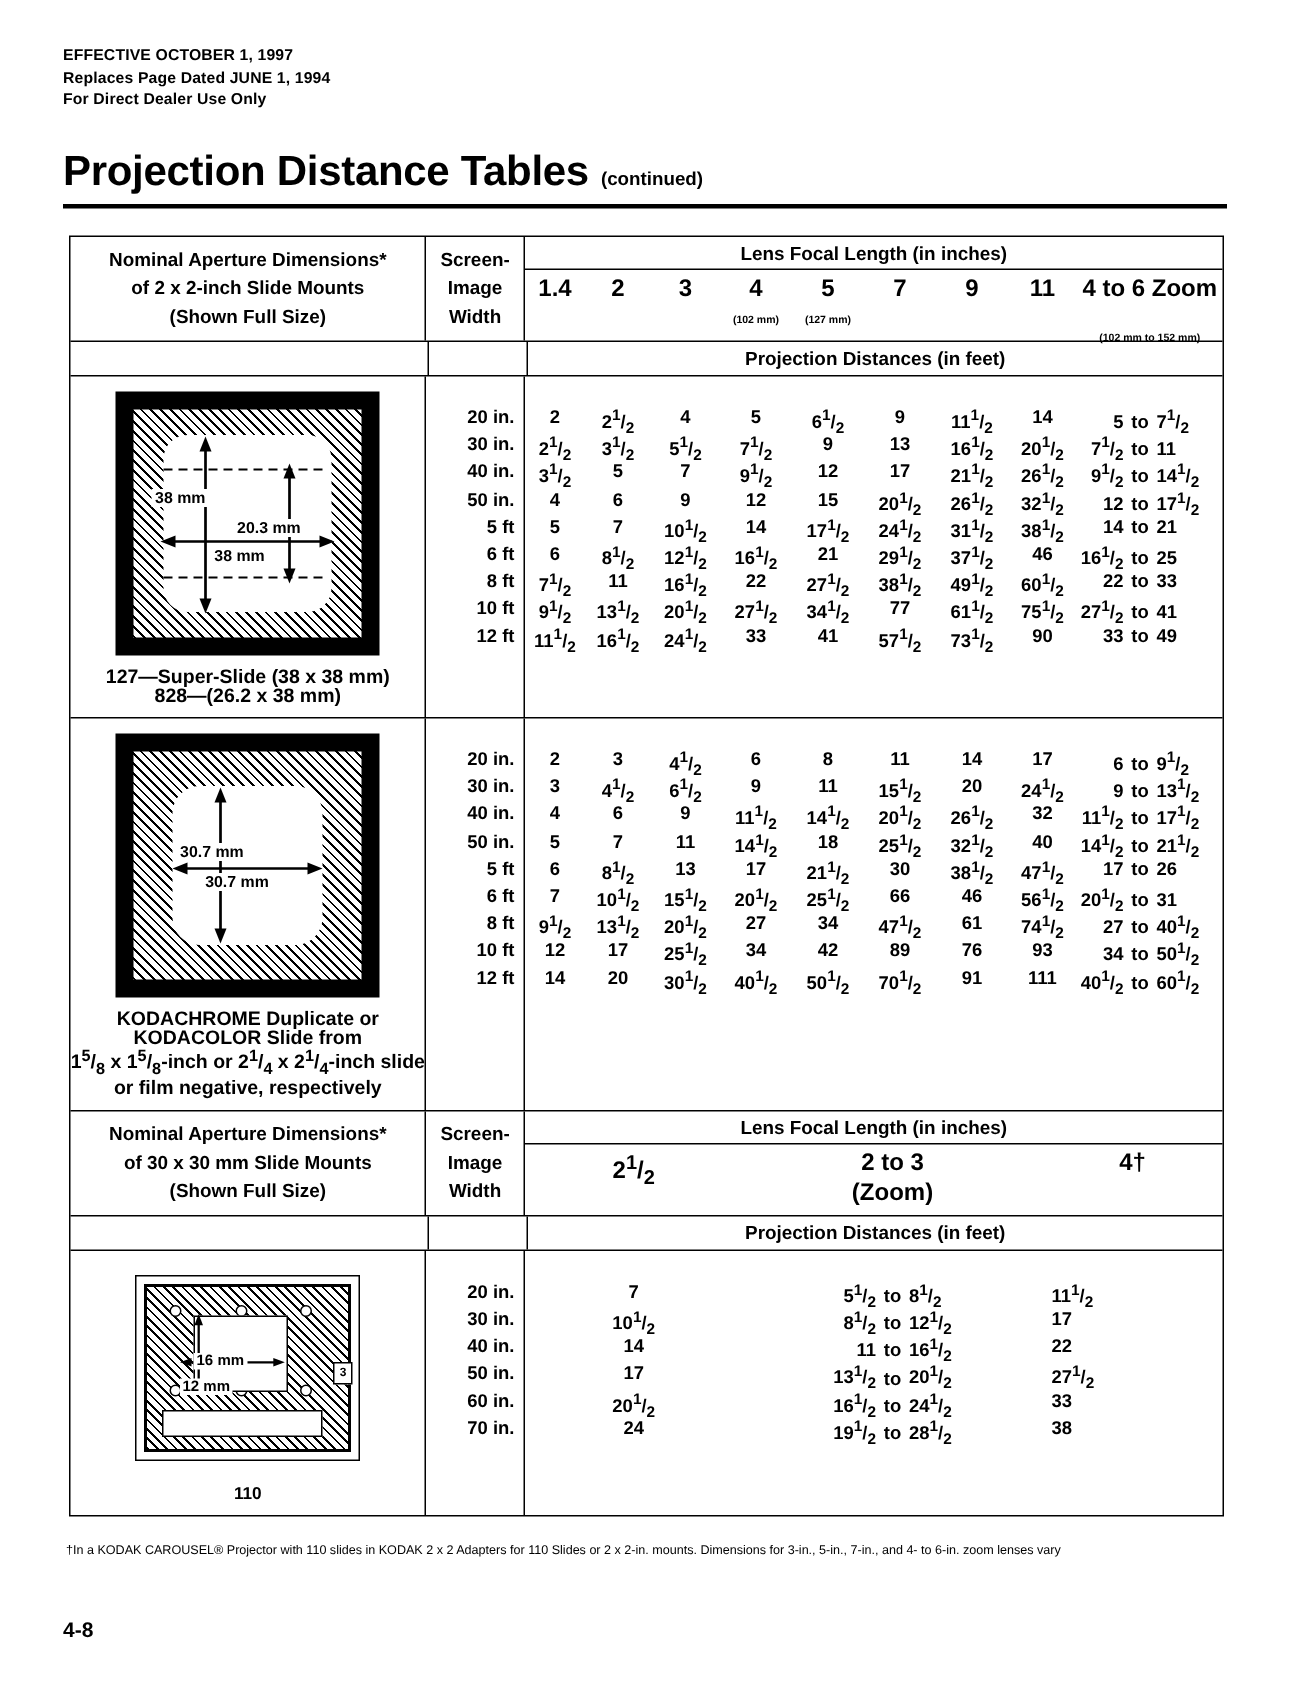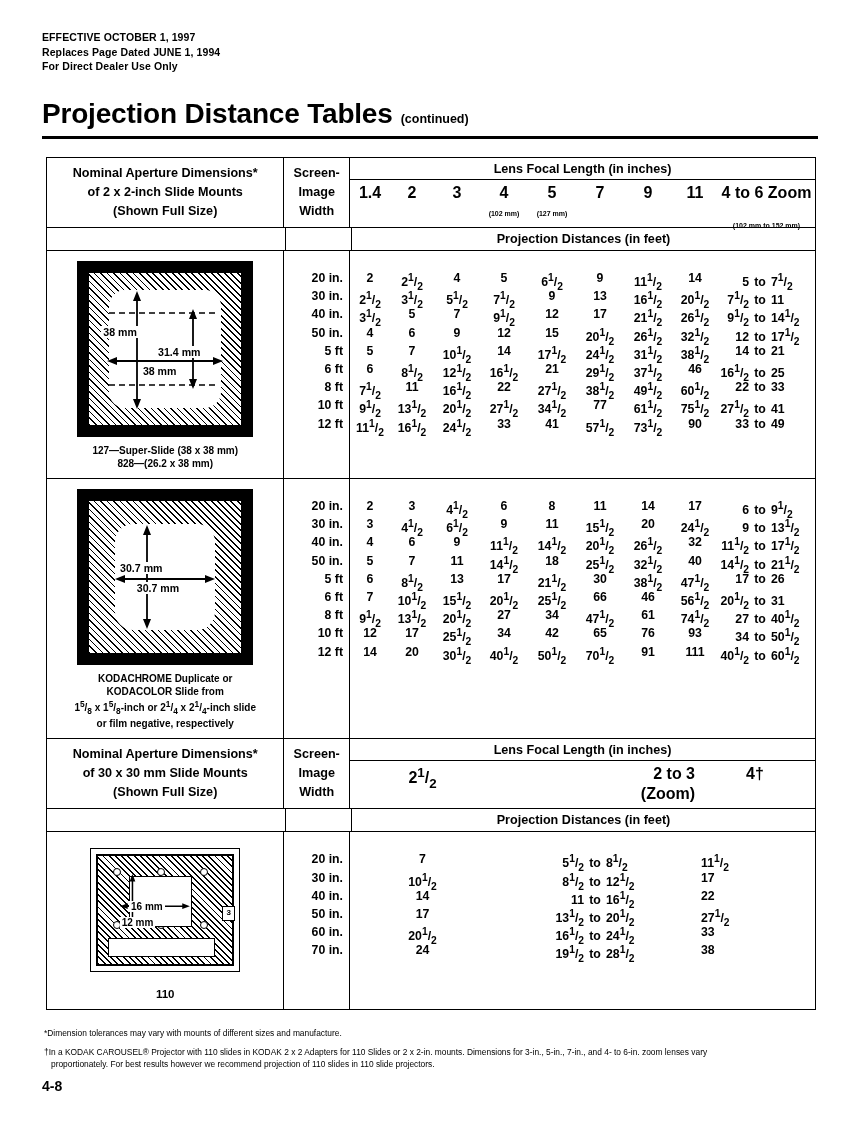--- a/index.html
+++ b/index.html
@@ -92,21 +92,21 @@
     font-size:12.3px; font-weight:bold; text-align:center;
     white-space:nowrap;
   }
   .zoomcell { display:flex; align-items:baseline; font-size:12.3px; font-weight:bold; }
   .zoomcell .zl { text-align:right; }
   .zoomcell .zt { text-align:center; width:22px; }
   .zoomcell .zr { text-align:left; }
 
   
   .cap {
-    text-align:center; font-weight:bold; font-size:10px; line-height:12.5px;
+    text-align:center; font-weight:bold; font-size:13px; line-height:12.5px;
     margin-top:8px;
   }
 
   
   .mount1 {
     width:176px; height:176px; background:#000;
     padding:12px; position:relative;
   }
   .hatch {
     width:100%; height:100%; position:relative;
@@ -261,21 +261,21 @@
 
               <line x1="104" y1="40" x2="104" y2="112" stroke="#000" stroke-width="1.8"></line>
               <polygon points="104,36 100,46 108,46" fill="#000"></polygon>
               <polygon points="104,116 100,106 108,106" fill="#000"></polygon>
 
               <line x1="22" y1="88" x2="130" y2="88" stroke="#000" stroke-width="1.8"></line>
               <polygon points="18,88 28,84 28,92" fill="#000"></polygon>
               <polygon points="134,88 124,84 124,92" fill="#000"></polygon>
             </svg>
             <span class="dimlabel" style="left:8%;top:35%;">38 mm</span>
-            <span class="dimlabel" style="left:44%;top:48%;">31.4 mm</span>
+            <span class="dimlabel" style="left:44%;top:48%;">20.3 mm</span>
             <span class="dimlabel" style="left:34%;top:60.5%;">38 mm</span>
           </div>
         </div>
         <div class="cap">
           <div>127—Super-Slide (38 x 38 mm)</div>
           <div>828—(26.2 x 38 mm)</div>
         </div>
       </div>
       <div class="sec-widths" id="t1s1-widths">
           <div class="wcell">20 in.</div>
@@ -567,21 +567,21 @@
               <span class="zt">to</span>
               <span class="zr" style="width: 34px;">40<sup>1</sup>/<sub>2</sub></span>
             </div>
           </div>
           <div class="drow">
             <div class="dcell" style="width: 40px;">12</div>
             <div class="dcell" style="width: 44px;">17</div>
             <div class="dcell" style="width: 46px;">25<sup>1</sup>/<sub>2</sub></div>
             <div class="dcell" style="width: 48px;">34</div>
             <div class="dcell" style="width: 48px;">42</div>
-            <div class="dcell" style="width: 48px;">65</div>
+            <div class="dcell" style="width: 48px;">89</div>
             <div class="dcell" style="width: 48px;">76</div>
             <div class="dcell" style="width: 46px;">93</div>
             <div class="zoomcell" style="width: 97px;">
               <span class="zl" style="width: 31px;">34</span>
               <span class="zt">to</span>
               <span class="zr" style="width: 34px;">50<sup>1</sup>/<sub>2</sub></span>
             </div>
           </div>
           <div class="drow">
             <div class="dcell" style="width: 40px;">14</div>
@@ -615,21 +615,21 @@
           <div>Image</div>
           <div>Width</div>
         </div>
       </div>
       <div class="hdr-right">
         <div class="hdr-right-top">Lens Focal Length (in inches)</div>
         <div class="hdr-cols" id="t2-cols">
             <div class="hdr-col" style="width: 145px;">
               <div class="lab">2<sup>1</sup>/<sub>2</sub></div>
             </div>
-            <div class="hdr-col" style="width: 200px; align-items: flex-end;">
+            <div class="hdr-col" style="width: 200px;">
               <div class="lab">2 to 3</div>
               <div class="lab" style="margin-top: 2px;">(Zoom)</div>
             </div>
             <div class="hdr-col" style="width: 120px;">
               <div class="lab">4†</div>
             </div>
           </div>
       </div>
     </div>
 
@@ -728,22 +728,20 @@
               <span class="zr" style="width: 34px;">28<sup>1</sup>/<sub>2</sub></span>
             </div>
             <div class="dcell" style="width: 120px; text-align: left; padding-left: 6px;">38</div>
           </div>
         </div>
     </div>
 
   </div>
 
   <div class="foot">
-    <p>*Dimension tolerances may vary with mounts of different sizes and manufacture.</p>
     <p>
       <span>†In a KODAK CAROUSEL® Projector with 110 slides in KODAK 2 x 2 Adapters for 110 Slides or 2 x 2-in. mounts. Dimensions for 3-in., 5-in., 7-in., and 4- to 6-in. zoom lenses vary</span><br>
-      <span class="indent">proportionately. For best results however we recommend projection of 110 slides in 110 slide projectors.</span>
     </p>
   </div>
 
   <div class="pageno">4-8</div>
 
 </div>
 
 </body></html>

